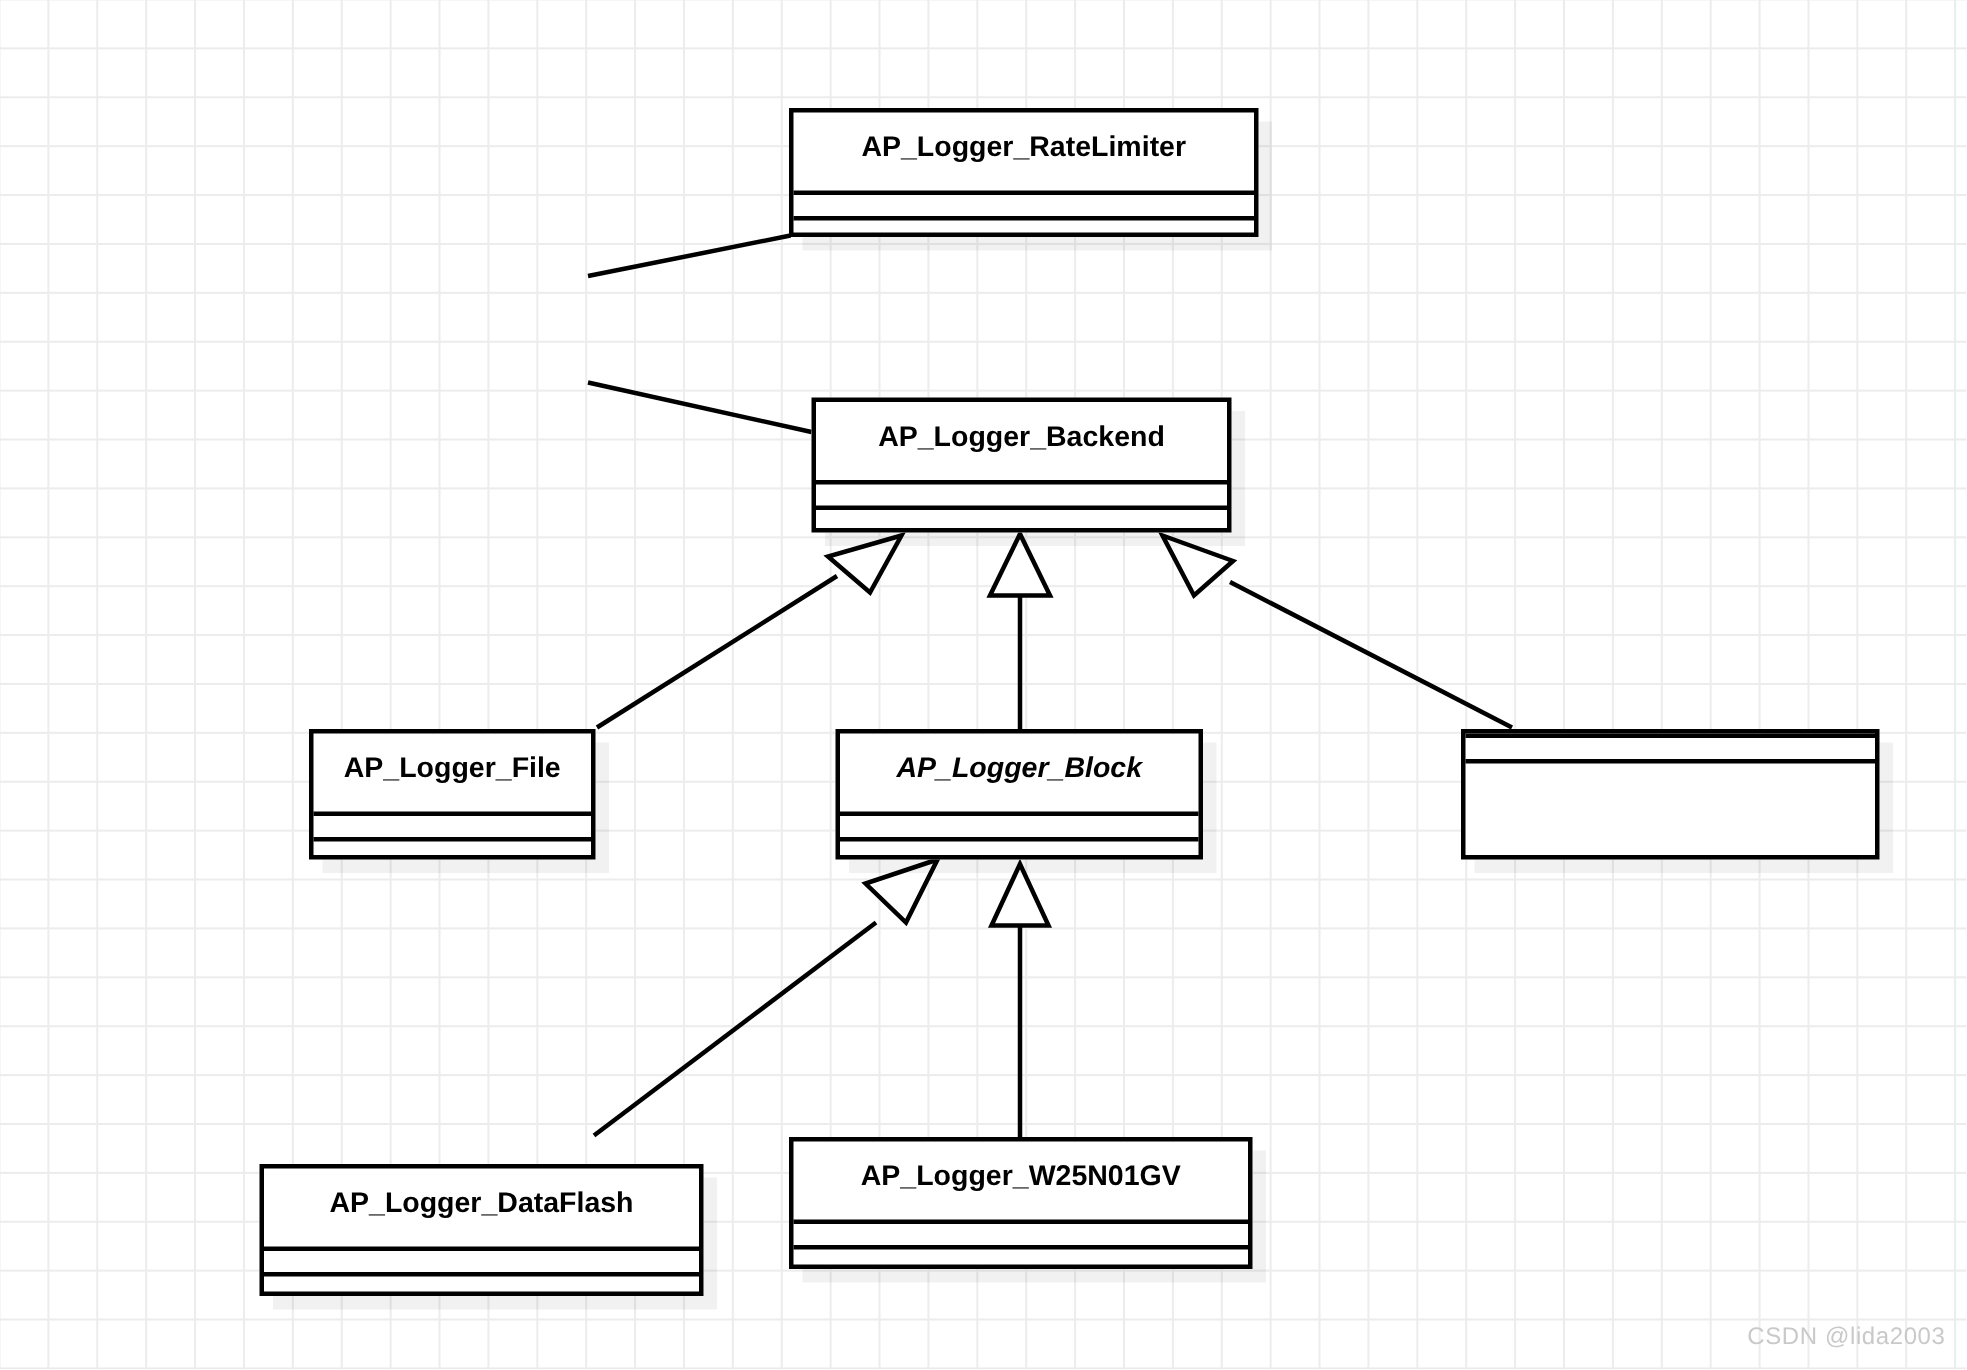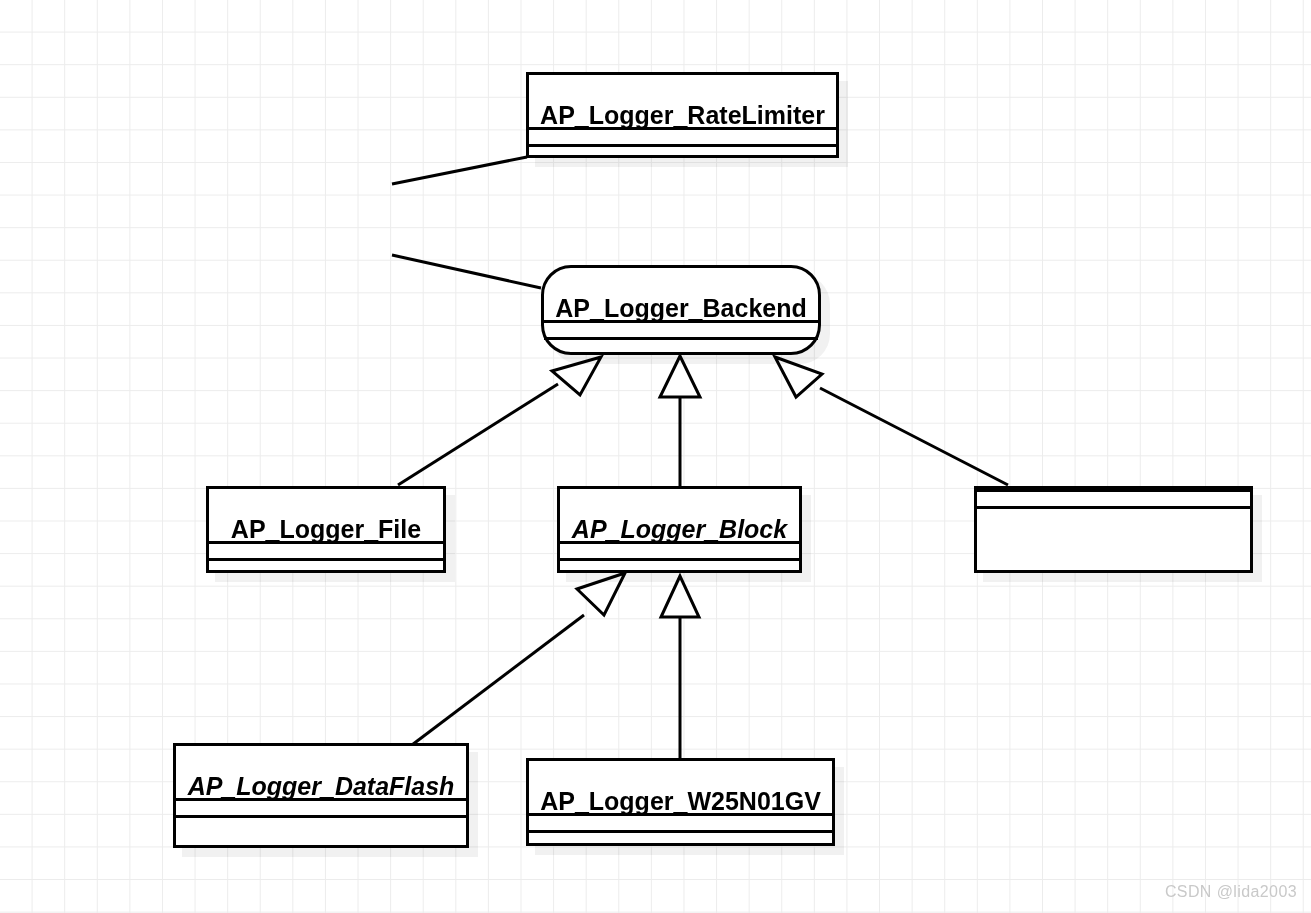--- a/index.html
+++ b/index.html
@@ -36,24 +36,24 @@
     border: 3px solid #000000;
     box-shadow: 9px 9px 0 0 rgba(0,0,0,0.055);
     z-index: 5;
   }
   .uml-name {
     box-sizing: border-box;
     height: 52px;
     line-height: 48px;
     text-align: center;
     font-weight: bold;
-    font-size: 25px;
+    font-size: 19px;
     color: #000000;
     white-space: nowrap;
-    padding: 16px 10px;
+    padding: 0 10px;
     overflow: hidden;
   }
   .uml-attrs, .uml-ops {
     box-sizing: border-box;
     height: 17px;
     border-top: 3px solid #000000;
   }
   .watermark {
     position: absolute;
     right: 14px;
@@ -92,44 +92,44 @@
     <polygon points="680,576 661,617 699,617" fill="#ffffff" stroke="#000000" stroke-width="3" stroke-linejoin="miter"></polygon>
   </svg>
 
   <div class="uml-class" style="left:526px; top:72px; width:313px; height:86px;">
     <div class="uml-name">AP_Logger_RateLimiter</div>
     <div class="uml-attrs"></div>
     <div class="uml-ops"></div>
   </div>
 
 
-  <div class="uml-class" style="left:541px; top:265px; width:280px; height:90px;border-radius:30px;">
+  <div class="uml-class" style="left:541px; top:265px; width:280px; height:90px;">
     <div class="uml-name">AP_Logger_Backend</div>
     <div class="uml-attrs"></div>
     <div class="uml-ops"></div>
   </div>
 
-  <div class="uml-class" style="left:206px; top:486px; width:240px; height:87px;">
+  <div class="uml-class" style="left:206px; top:486px; width:191px; height:87px;">
     <div class="uml-name">AP_Logger_File</div>
     <div class="uml-attrs"></div>
     <div class="uml-ops"></div>
   </div>
 
   <div class="uml-class" style="left:557px; top:486px; width:245px; height:87px;font-style:italic;">
     <div class="uml-name">AP_Logger_Block</div>
     <div class="uml-attrs"></div>
     <div class="uml-ops"></div>
   </div>
 
   <div class="uml-class" style="left:974px; top:486px; width:279px; height:87px;">
     <div class="uml-attrs"></div>
     <div class="uml-ops"></div>
   </div>
 
-  <div class="uml-class" style="left:173px; top:743px; width:296px; height:105px;font-style:italic;">
+  <div class="uml-class" style="left:173px; top:776px; width:296px; height:88px;">
     <div class="uml-name">AP_Logger_DataFlash</div>
     <div class="uml-attrs"></div>
     <div class="uml-ops"></div>
   </div>
 
   <div class="uml-class" style="left:526px; top:758px; width:309px; height:88px;">
     <div class="uml-name">AP_Logger_W25N01GV</div>
     <div class="uml-attrs"></div>
     <div class="uml-ops"></div>
   </div>

